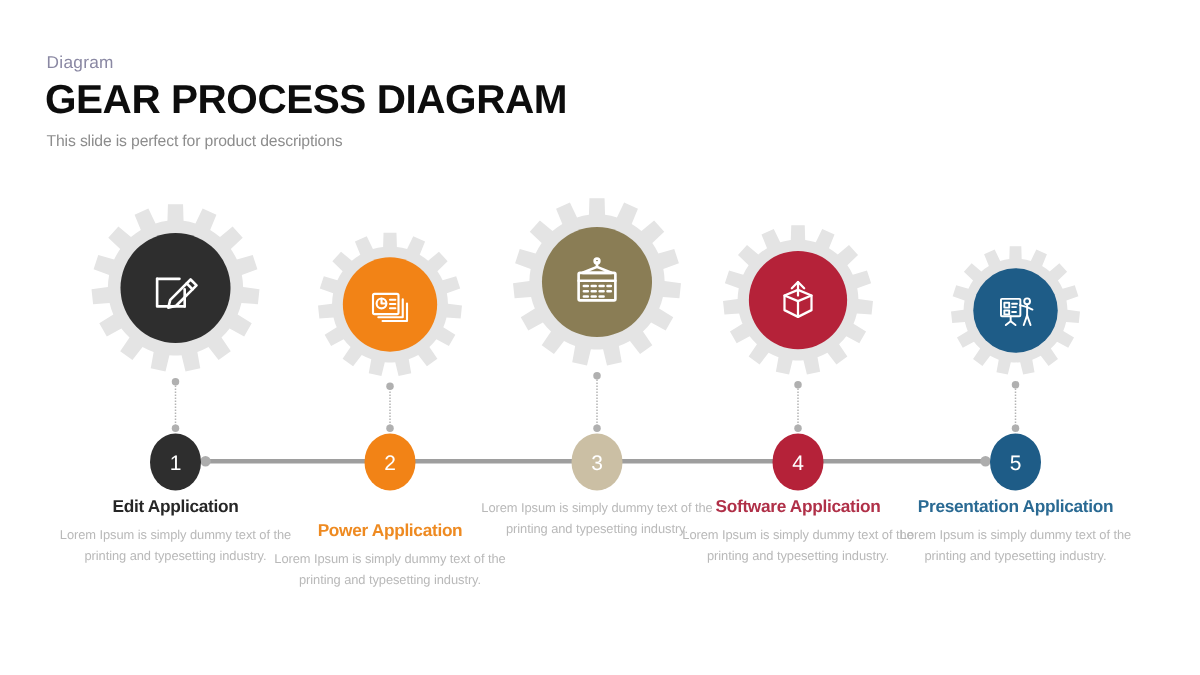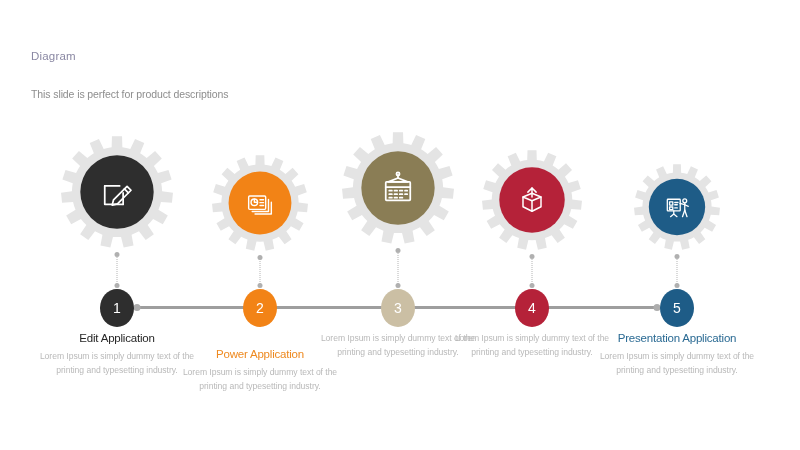--- a/index.html
+++ b/index.html
@@ -6,21 +6,21 @@
   body{
     width:800px;height:450px;background:#ffffff;overflow:hidden;
     font-family:"Liberation Sans","DejaVu Sans",sans-serif;
     -webkit-font-smoothing:antialiased;
   }
   .slide{position:relative;width:800px;height:450px;}
 
   
   .kicker{
     position:absolute;left:31px;top:36px;
-    font-size:11.5px;color:#8a88a3;letter-spacing:.2px;margin-top:14px;
+    font-size:11.5px;color:#8a88a3;letter-spacing:.2px;
   }
   .title{
     position:absolute;left:30px;top:52px;
     font-size:27px;font-weight:bold;color:#0d0d0d;
     letter-spacing:-.3px;line-height:1.05;white-space:nowrap;
   }
   .subtitle{
     position:absolute;left:31px;top:88px;
     font-size:10.5px;color:#8d8d8d;letter-spacing:-.1px;text-align:center;
   }
@@ -55,33 +55,34 @@
     position:absolute;transform:translate(-50%,-50%);
     width:34px;height:38px;border-radius:50%;
     display:flex;align-items:center;justify-content:center;
     color:#ffffff;font-size:14px;font-weight:normal;
     z-index:4;
   }
 
   
   .col{position:absolute;transform:translateX(-50%);text-align:center;}
   .col-title{
-    font-size:11.5px;font-weight:normal;letter-spacing:-.2px;
+    font-size:11.5px;font-weight:bold;letter-spacing:-.2px;
     white-space:nowrap;margin-bottom:6px;
   }
   .col-body{
     font-size:8.6px;color:#b9b9b9;line-height:1.62;letter-spacing:-.05px;
   }
 </style>
 </head>
 <body>
 
 <div class="slide">
 
   <div class="kicker">Diagram</div>
+  <div class="title">GEAR PROCESS DIAGRAM</div>
   <div class="subtitle">This slide is perfect for product descriptions</div>
 
   <div id="gear-layer">
       <div class="gear" style="left: 117px; top: 192px; width: 112px; height: 112px;">
         <svg width="112" height="112" viewBox="0 0 112 112">
        <path d="M50.63,11.24L50.96,0.23L61.04,0.23L61.37,11.24A45.080000000000005,45.080000000000005 0 0 1 69.30,12.93L69.30,12.93L74.08,3.00L83.29,7.10L79.11,17.29A45.080000000000005,45.080000000000005 0 0 1 85.67,22.06L85.67,22.06L94.08,14.94L100.82,22.42L92.86,30.04A45.080000000000005,45.080000000000005 0 0 1 96.91,37.06L96.91,37.06L107.49,33.98L110.60,43.56L100.23,47.27A45.080000000000005,45.080000000000005 0 0 1 101.08,55.34L101.08,55.34L111.99,56.82L110.94,66.84L99.95,66.02A45.080000000000005,45.080000000000005 0 0 1 97.45,73.73L97.45,73.73L106.82,79.52L101.78,88.25L92.08,83.03A45.080000000000005,45.080000000000005 0 0 1 86.65,89.06L86.65,89.06L92.86,98.16L84.71,104.08L77.97,95.37A45.080000000000005,45.080000000000005 0 0 1 70.56,98.66L70.56,98.66L72.52,109.51L62.67,111.60L60.05,100.90A45.080000000000005,45.080000000000005 0 0 1 51.95,100.90L51.95,100.90L49.33,111.60L39.48,109.51L41.44,98.66A45.080000000000005,45.080000000000005 0 0 1 34.03,95.37L34.03,95.37L27.29,104.08L19.14,98.16L25.35,89.06A45.080000000000005,45.080000000000005 0 0 1 19.92,83.03L19.92,83.03L10.22,88.25L5.18,79.52L14.55,73.73A45.080000000000005,45.080000000000005 0 0 1 12.05,66.02L12.05,66.02L1.06,66.84L0.01,56.82L10.92,55.34A45.080000000000005,45.080000000000005 0 0 1 11.77,47.27L11.77,47.27L1.40,43.56L4.51,33.98L15.09,37.06A45.080000000000005,45.080000000000005 0 0 1 19.14,30.04L19.14,30.04L11.18,22.42L17.92,14.94L26.33,22.06A45.080000000000005,45.080000000000005 0 0 1 32.89,17.29L32.89,17.29L28.71,7.10L37.92,3.00L42.70,12.93A45.080000000000005,45.080000000000005 0 0 1 50.63,11.24Z" fill="#E4E4E4"></path>
        <circle cx="56" cy="56" r="36.68" fill="#2E2E2E"></circle>
      </svg>
         <span style="position: absolute; left: 50%; top: 50%; transform: translate(-50%, -50%);">
        <svg class="" width="42" height="42" viewBox="0 0 48 48" fill="none" stroke="#ffffff" stroke-width="2" stroke-linecap="round" stroke-linejoin="round" style="display: block;">
@@ -213,20 +214,21 @@
         <div class="col-body" style="color: rgb(185, 185, 185);">Lorem Ipsum is simply dummy text of the printing and typesetting industry.</div>
       </div>
       <div class="col" style="left: 260px; top: 348px; width: 160px;">
         <div class="col-title" style="color: rgb(238, 138, 33);">Power Application</div>
         <div class="col-body" style="color: rgb(185, 185, 185);">Lorem Ipsum is simply dummy text of the printing and typesetting industry.</div>
       </div>
       <div class="col" style="left: 398px; top: 332px; width: 170px;">
         <div class="col-body" style="color: rgb(185, 185, 185);">Lorem Ipsum is simply dummy text of the printing and typesetting industry.</div>
       </div>
       <div class="col" style="left: 532px; top: 332px; width: 165px;">
+        <div class="col-title" style="color: rgb(176, 48, 72);">Software Application</div>
         <div class="col-body" style="color: rgb(185, 185, 185);">Lorem Ipsum is simply dummy text of the printing and typesetting industry.</div>
       </div>
       <div class="col" style="left: 677px; top: 332px; width: 175px; text-align: center;">
         <div class="col-title" style="color: rgb(42, 106, 147);">Presentation Application</div>
         <div class="col-body" style="color: rgb(185, 185, 185);">Lorem Ipsum is simply dummy text of the printing and typesetting industry.</div>
       </div>
     </div>
 
 </div>
 

